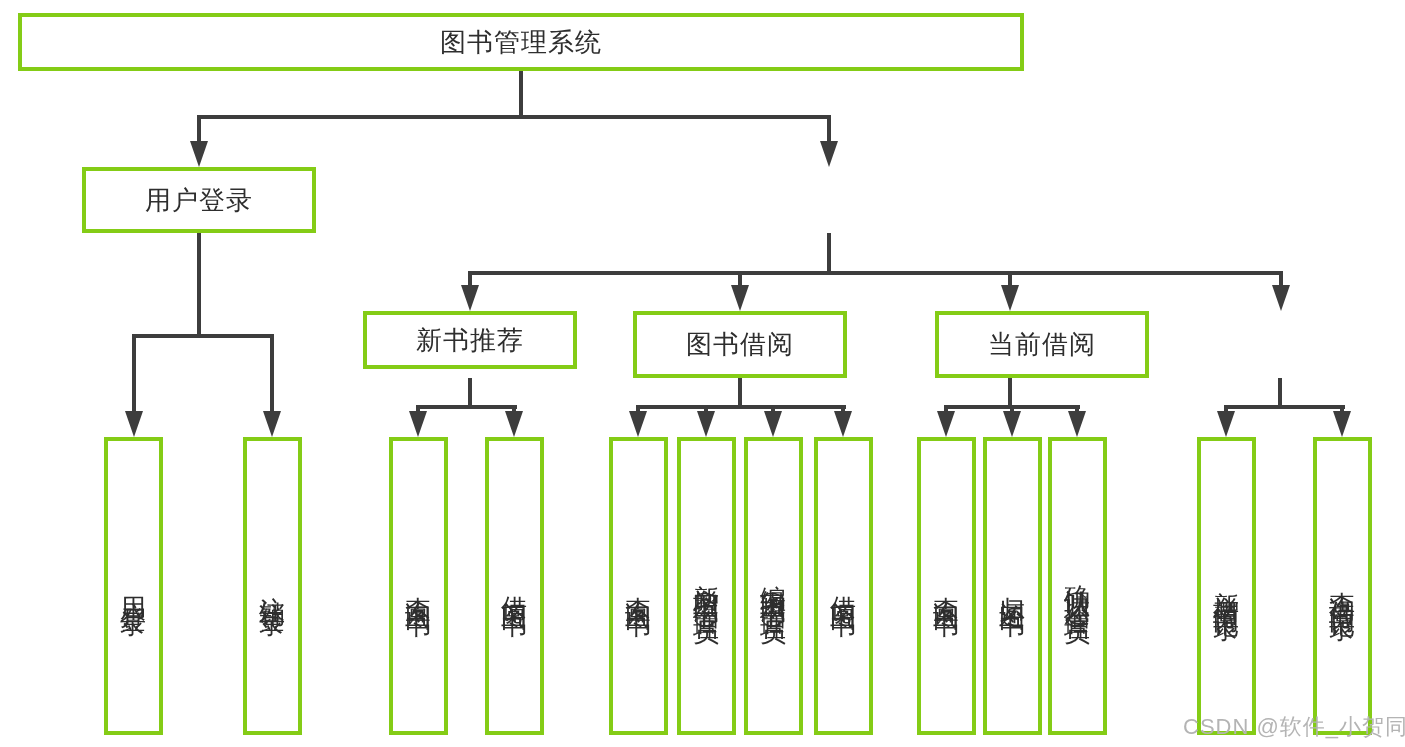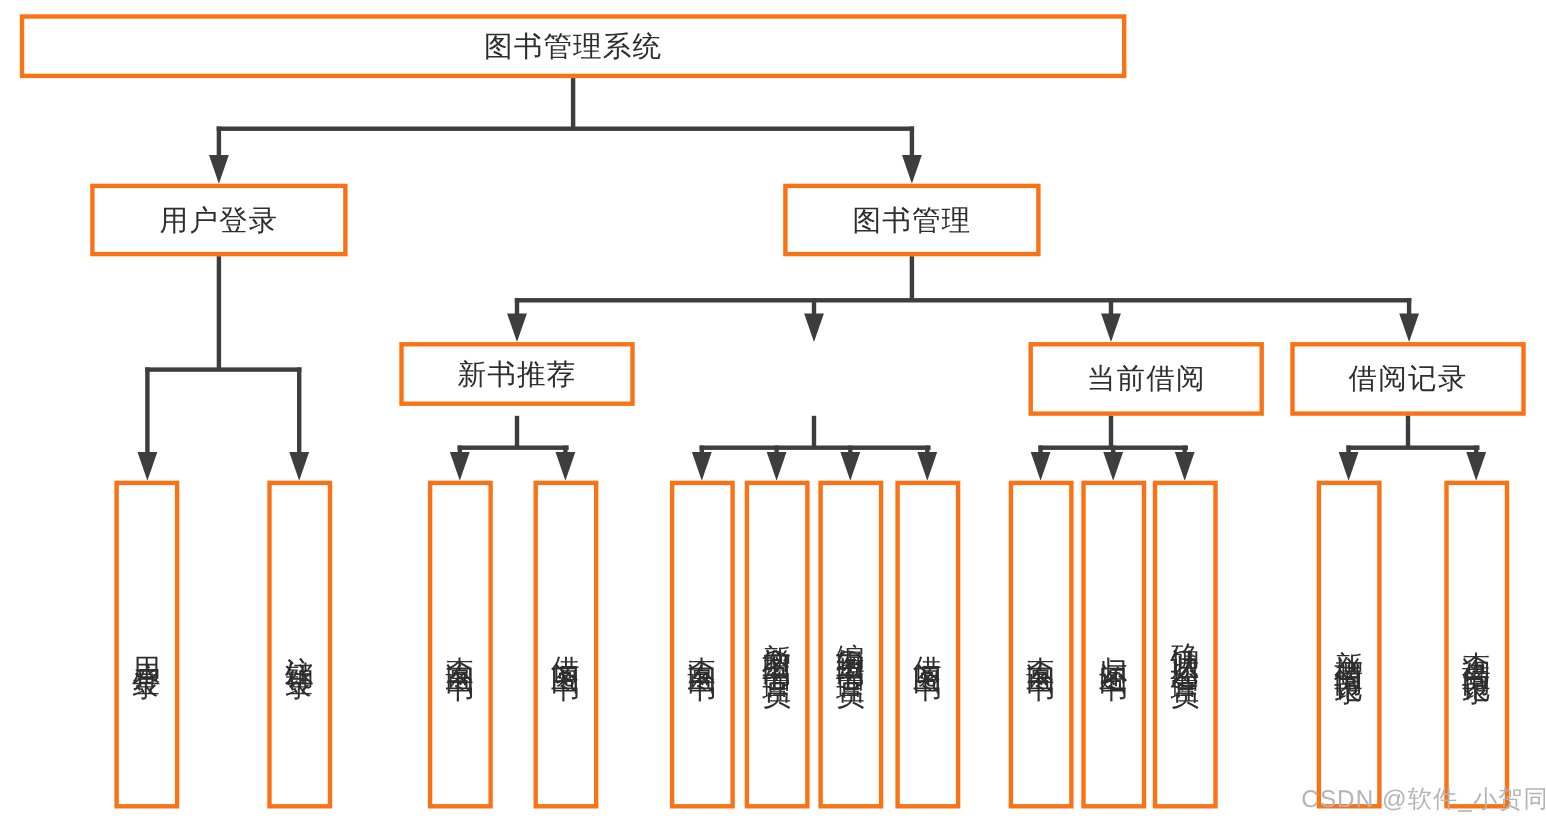--- a/index.html
+++ b/index.html
@@ -6,21 +6,21 @@
   #stage {
     position:relative;
     width:1405px; height:747px;
     background:#ffffff;
     font-family:"Liberation Sans", sans-serif;
     overflow:hidden;
   }
   .box {
     position:absolute;
     box-sizing:border-box;
-    border:4px solid #f97316;
+    border:4px solid #84cc16;
     background:#ffffff;
     display:flex;
     align-items:center;
     justify-content:center;
     color:#2e2e2e;
     font-size:26px;
     letter-spacing:1px;
     text-align:center;
   }
   .leaf .vtext {
@@ -64,23 +64,20 @@
   <div class="vline" style="left:519px; top:71px; width:4px; height:46px;"></div>
   <div class="hline" style="left:197px; top:115px; width:634px; height:4px;"></div>
   <div class="vline" style="left:197px; top:115px; width:4px; height:28px;"></div>
   <div class="arr" style="left:190px; top:141px;"></div>
   <div class="vline" style="left:827px; top:115px; width:4px; height:28px;"></div>
   <div class="arr" style="left:820px; top:141px;"></div>
 
   <div class="box" style="left:82px; top:167px; width:234px; height:66px;">
     <span>用户登录</span>
   </div>
-  <div class="box" style="left:712px; top:167px; width:234px; height:66px;">
-    <span>图书管理</span>
-  </div>
 
   <div class="vline" style="left:197px; top:233px; width:4px; height:103px;"></div>
   <div class="hline" style="left:132px; top:334px; width:142px; height:4px;"></div>
   <div class="vline" style="left:132px; top:334px; width:4px; height:79px;"></div>
   <div class="arr" style="left:125px; top:411px;"></div>
   <div class="vline" style="left:270px; top:334px; width:4px; height:79px;"></div>
   <div class="arr" style="left:263px; top:411px;"></div>
 
   <div class="vline" style="left:827px; top:233px; width:4px; height:40px;"></div>
   <div class="hline" style="left:468px; top:271px; width:815px; height:4px;"></div>
@@ -89,25 +86,25 @@
   <div class="vline" style="left:738px; top:271px; width:4px; height:17px;"></div>
   <div class="arr" style="left:731px; top:285px;"></div>
   <div class="vline" style="left:1008px; top:271px; width:4px; height:17px;"></div>
   <div class="arr" style="left:1001px; top:285px;"></div>
   <div class="vline" style="left:1279px; top:271px; width:4px; height:17px;"></div>
   <div class="arr" style="left:1272px; top:285px;"></div>
 
   <div class="box" style="left:363px; top:311px; width:214px; height:58px;">
     <span>新书推荐</span>
   </div>
+  <div class="box" style="left:633px; top:311px; width:214px; height:67px;">
+    <span>图书借阅</span>
+  </div>
   <div class="box" style="left:903px; top:311px; width:214px; height:67px;margin-left:32px;">
     <span>当前借阅</span>
-  </div>
-  <div class="box" style="left:1173px; top:311px; width:214px; height:67px;">
-    <span>借阅记录</span>
   </div>
 
   <div class="vline" style="left:468px; top:378px; width:4px; height:29px;"></div>
   <div class="hline" style="left:416px; top:405px; width:101px; height:4px;"></div>
   <div class="vline" style="left:416px; top:405px; width:4px; height:11px;"></div>
   <div class="arr" style="left:409px; top:411px;"></div>
   <div class="vline" style="left:512px; top:405px; width:4px; height:11px;"></div>
   <div class="arr" style="left:505px; top:411px;"></div>
 
   <div class="vline" style="left:738px; top:378px; width:4px; height:29px;"></div>

